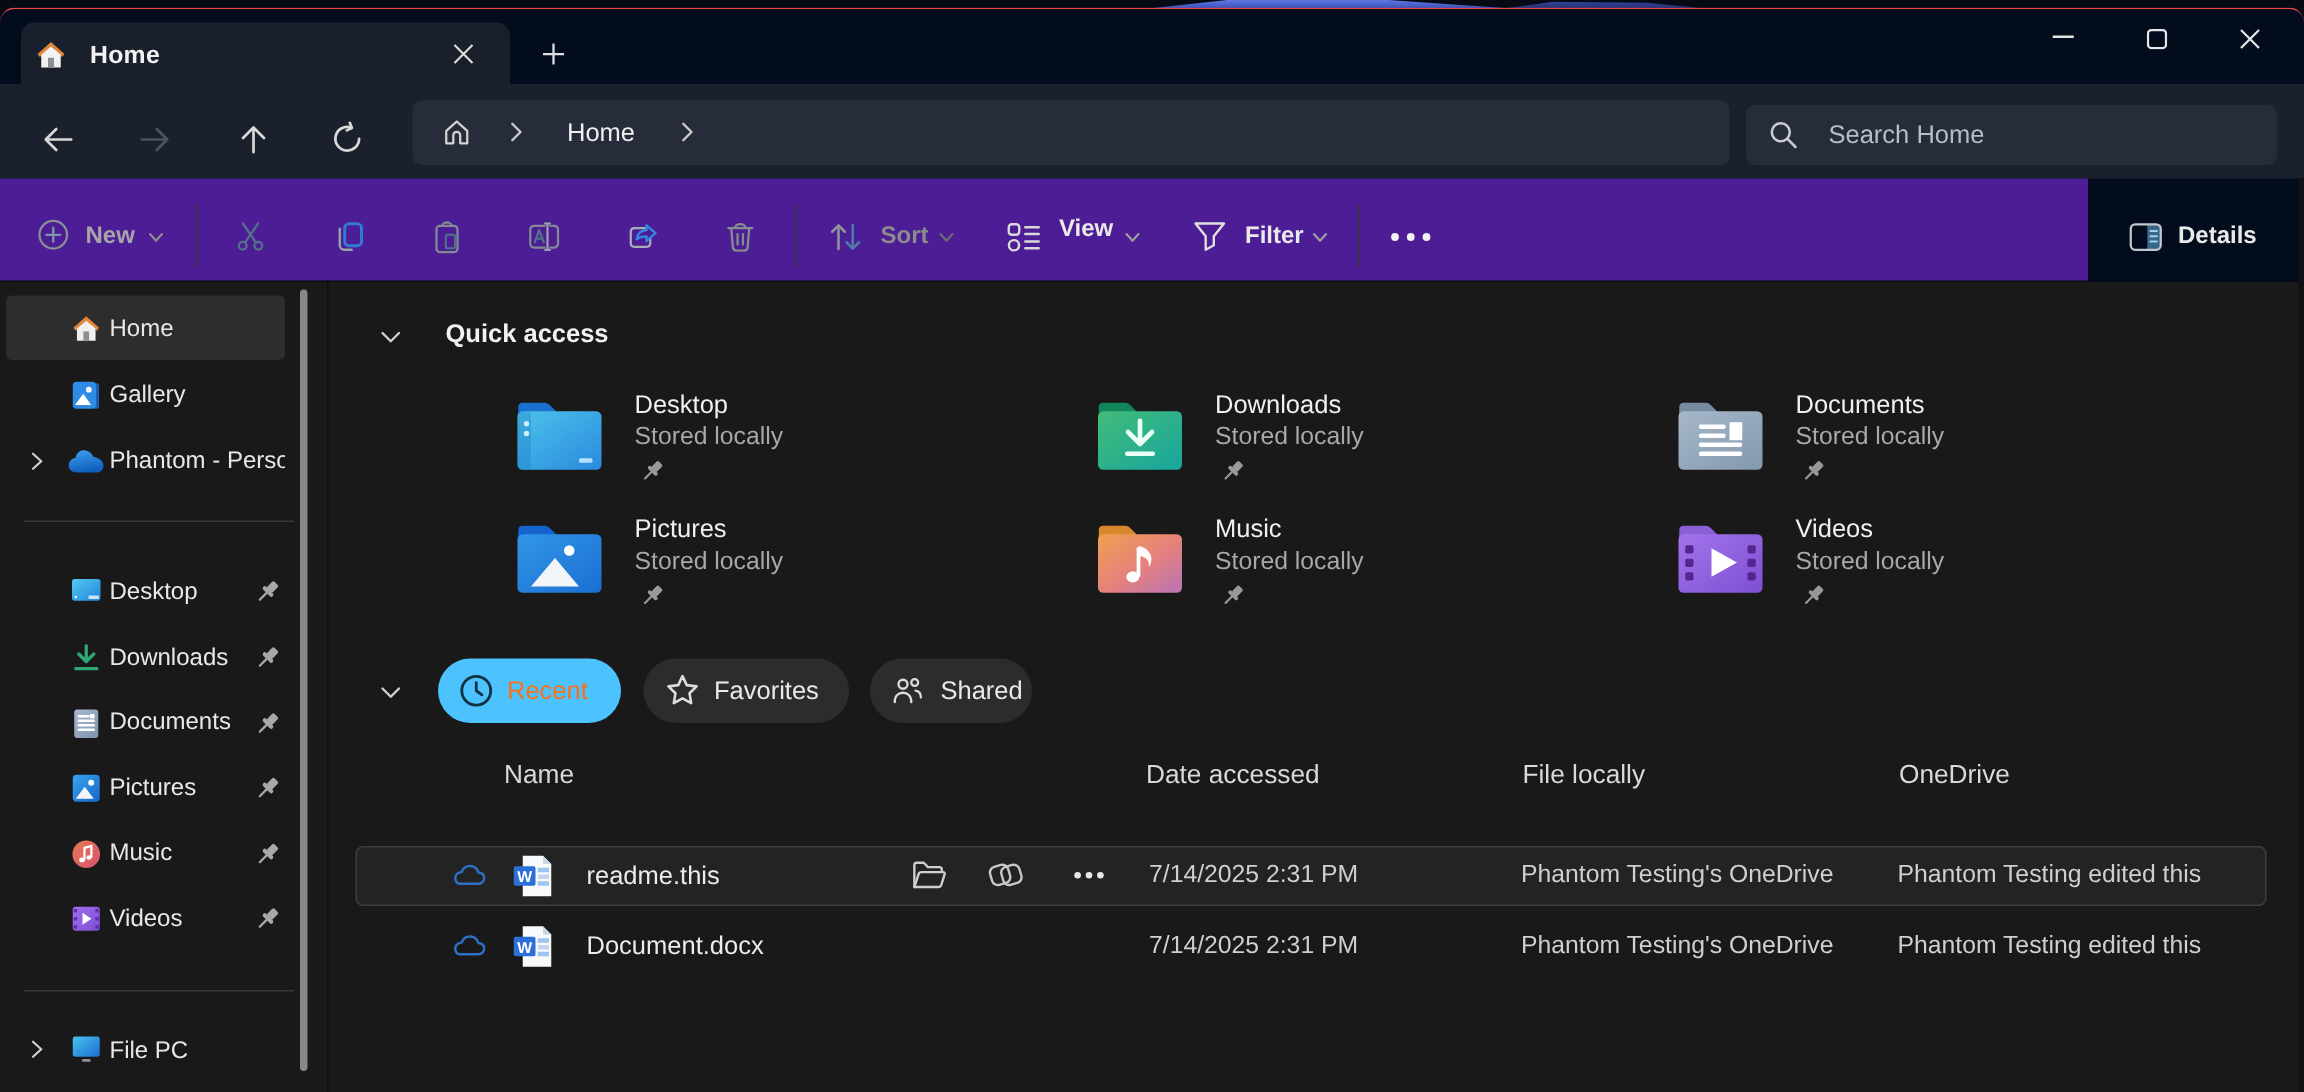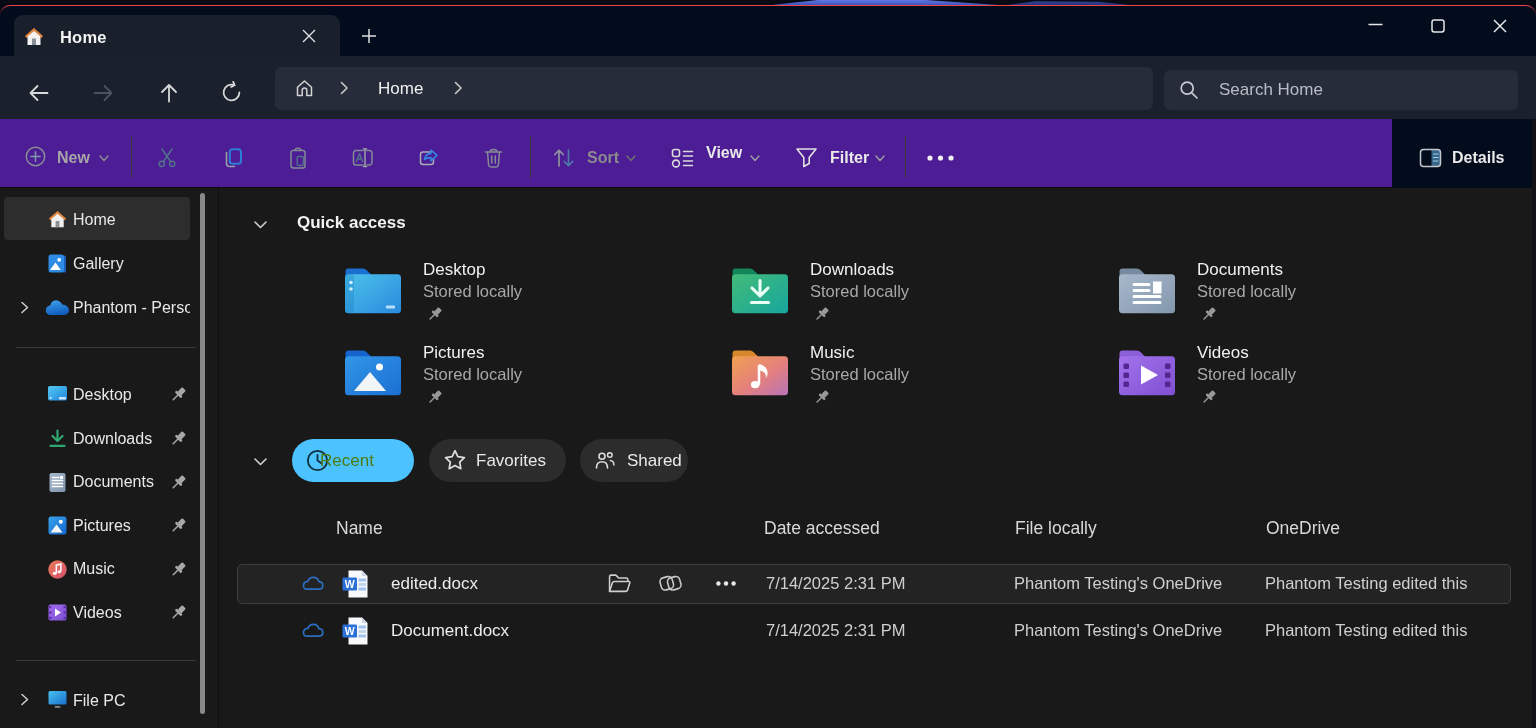--- a/index.html
+++ b/index.html
@@ -34,21 +34,21 @@
   .sbrow { position:absolute; left:73px; font-size:16px; color:#e8e8e8; }
   #sbsel { position:absolute; left:4px; top:9px; width:186px; height:43px; background:#2d2d2d; border-radius:4px; }
   .sbsep { position:absolute; left:16px; width:180px; height:1px; background:#3a3a3a; }
   
   #content { position:absolute; left:220px; top:0; width:1316px; height:535px; }
   .hdr { position:absolute; font-size:17px; font-weight:bold; color:#f2f2f2; }
   .tilename { position:absolute; font-size:17px; color:#f0f0f0; }
   .tilesub { position:absolute; font-size:16.5px; color:#a8a8a8;text-align:right; }
   .pill { position:absolute; top:251px; height:43px; border-radius:22px; background:#2c2c2c; }
   .pilltext { position:absolute; font-size:17px; color:#e9e9e9; }
-  .th { position:absolute; font-size:17.5px; color:#d9d9d9;margin-top:12px; }
+  .th { position:absolute; font-size:17.5px; color:#d9d9d9; }
   #row1 { position:absolute; left:17px; top:376px; width:1274px; height:40px; background:#232323; border:1px solid #3f3f3f; border-radius:5px; }
   .cell { position:absolute; font-size:17px; color:#ececec; }
   .cellg { position:absolute; font-size:16.5px; color:#cfcfcf; }
 </style>
 </head>
 <body>
 <div id="wall">
     <div id="wallblob"></div>
     <div id="wallblob2"></div>
   </div>
@@ -515,21 +515,21 @@
         </svg>
 
       <svg class="abs" style="left:33px;top:266px" width="15" height="15" viewBox="0 0 15 15">
           <path d="M2 5 L7.5 10.5 L13 5" stroke="#d0d0d0" stroke-width="1.6" fill="none" stroke-linecap="round" stroke-linejoin="round"></path>
         </svg>
       <div class="pill" style="left:72px;width:122px;background:#4cc2ff"></div>
       <svg class="abs" style="left:86px;top:261px" width="23" height="23" viewBox="0 0 21 21">
           <circle cx="10.5" cy="10.5" r="8.8" stroke="#103140" stroke-width="1.7" fill="none"></circle>
           <path d="M10.5 5.5 V10.5 L14 13" stroke="#103140" stroke-width="1.7" fill="none" stroke-linecap="round" stroke-linejoin="round"></path>
         </svg>
-      <span class="pilltext" style="left:100px;top:263px;color:#4d7c0f">Recent</span>
+      <span class="pilltext" style="left:118px;top:263px;color:#f97316">Recent</span>
       <div class="pill" style="left:209px;width:137px"></div>
       <svg class="abs" style="left:223px;top:260px" width="24" height="24" viewBox="0 0 22 22">
           <path d="M11 2.5 L13.6 8 L19.6 8.8 L15.3 13 L16.3 19 L11 16.1 L5.7 19 L6.7 13 L2.4 8.8 L8.4 8 Z" stroke="#dcdcdc" stroke-width="1.6" fill="none" stroke-linejoin="round"></path>
         </svg>
       <span class="pilltext" style="left:256px;top:263px">Favorites</span>
       <div class="pill" style="left:360px;width:108px"></div>
       <svg class="abs" style="left:374px;top:262px" width="22" height="21" viewBox="0 0 22 21">
           <circle cx="8" cy="6.2" r="3" stroke="#dcdcdc" stroke-width="1.6" fill="none"></circle>
           <path d="M2.5 18 C 2.5 13.8 5 11.8 8 11.8 C 11 11.8 13.5 13.8 13.5 18" stroke="#dcdcdc" stroke-width="1.6" fill="none" stroke-linecap="round"></path>
           <circle cx="15.8" cy="5" r="2.3" stroke="#dcdcdc" stroke-width="1.5" fill="none"></circle>
@@ -548,21 +548,21 @@
       </svg>
       <svg class="abs" style="left:122px;top:382px" width="26" height="28" viewBox="0 0 26 28">
         <path d="M6.5 0.5 H20 L25.5 6 V27.5 H6.5 Z" fill="#f8f9fb"></path>
         <path d="M20 0.5 L25.5 6 H20 Z" fill="#ccd6e4"></path>
         <rect x="16.5" y="8.5" width="7.5" height="3" fill="#9dc3f0"></rect>
         <rect x="16.5" y="13" width="7.5" height="3" fill="#c2d5ee"></rect>
         <rect x="16.5" y="17.5" width="7.5" height="3" fill="#9dc3f0"></rect>
         <rect x="0.5" y="7.5" width="14.5" height="13" rx="1.2" fill="#2a70d8"></rect>
         <text x="7.8" y="18" font-size="10.5" font-weight="bold" fill="#fff" text-anchor="middle" font-family="Liberation Sans,sans-serif">W</text>
       </svg>
-      <span class="cell" style="left:171px;top:386px">edited.docx</span>
+      <span class="cell" style="left:171px;top:386px">readme.this</span>
       <svg class="abs" style="left:386px;top:384px" width="27" height="23" viewBox="0 0 24 22">
         <path d="M2.5 18.5 V4.5 Q2.5 3 4 3 H8.5 L11.2 5.8 H18.5 Q20 5.8 20 7.3 V8.5" stroke="#cfcfcf" stroke-width="1.5" fill="none" stroke-linecap="round" stroke-linejoin="round"></path>
         <path d="M2.5 18.5 L5.2 10.3 Q5.6 9 7 9 H20.6 Q22.2 9 21.8 10.5 L19.7 17.2 Q19.3 18.5 17.8 18.5 Z" stroke="#cfcfcf" stroke-width="1.5" fill="none" stroke-linejoin="round"></path>
       </svg>
       <svg class="abs" style="left:438px;top:383px" width="25" height="24" viewBox="0 0 25 24">
         <rect x="2.5" y="6" width="12.5" height="12.5" rx="4" transform="rotate(-16 8.75 12.25)" stroke="#c8c8c8" stroke-width="1.6" fill="none"></rect>
         <rect x="10" y="6" width="12.5" height="12.5" rx="4" transform="rotate(-16 16.25 12.25)" stroke="#c8c8c8" stroke-width="1.6" fill="none"></rect>
       </svg>
       <svg class="abs" style="left:496px;top:393px" width="20" height="5" viewBox="0 0 20 5">
           <circle cx="2.4" cy="2.5" r="2.2" fill="#e8e8e8"></circle>

